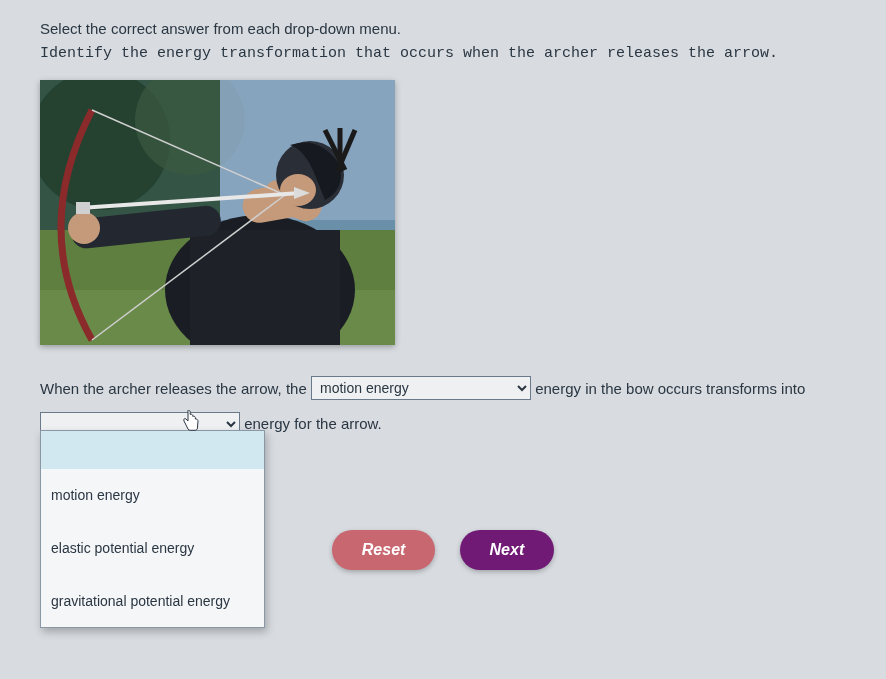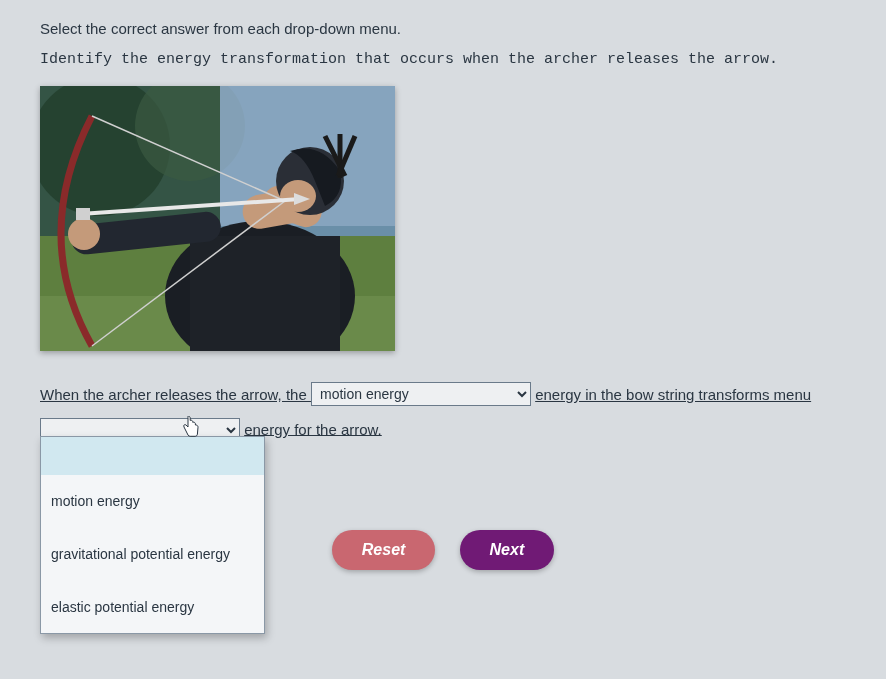--- a/index.html
+++ b/index.html
@@ -7,32 +7,32 @@
       font-family: Arial, Helvetica, sans-serif;
       background: #d8dce0;
       width: 886px;
       height: 679px;
       padding: 20px 40px;
       color: #2a3642;
       font-size: 15px;
       position: relative;
       overflow: hidden;
     }
-    .instruction { margin-bottom: 14px; }
+    .instruction { margin-bottom: 8px; }
     .question { margin-bottom: 18px; font-family: Liberation Mono, monospace; }
     .image-box {
       width: 355px;
       height: 265px;
       margin-bottom: 25px;
       position: relative;
       overflow: hidden;
       box-shadow: 0 2px 6px rgba(0,0,0,0.3);
     }
     .sentence-row { line-height: 2.2; }
-    .sentence-text { display: inline; vertical-align: middle; text-decoration: underline; }
+    .sentence-text { display: inline; vertical-align: middle; }
     select.dropdown {
       display: inline-block;
       vertical-align: middle;
       height: 24px;
       border: 1px solid #6a7a8a;
       background: #eef0f2;
       font-size: 14px;
       color: #2a3642;
       padding: 0 4px;
       font-family: inherit;
@@ -142,36 +142,36 @@
     <line x1="300" y1="48" x2="300" y2="92" stroke="#1a1a1a" stroke-width="5"></line>
     <line x1="315" y1="50" x2="298" y2="90" stroke="#1a1a1a" stroke-width="5"></line>
   </svg>
 </div>
 
 <div class="sentence-row">
   <span class="sentence-text">When the archer releases the arrow, the </span>
   <select class="dropdown dropdown1">
     <option>motion energy</option>
   </select>
-  <span class="sentence-text"> energy in the bow string transforms menu </span>
+  <span class="sentence-text"> energy in the bow occurs transforms into </span>
 
   <span class="dropdown-open-wrap">
     <select class="dropdown dropdown2">
       <option></option>
     </select>
     <span class="cursor-hand">
       <svg width="18" height="22" viewBox="0 0 18 22">
         <path d="M6 2 v9 l-2 -2 c-1 -1 -3 0 -2 2 l4 8 c0.4 0.8 1.2 1.3 2.1 1.3 h5 c1.2 0 2.2 -0.9 2.3 -2.1 l0.6 -7 c0.1 -1.2 -0.9 -2.2 -2.1 -2.2 h-0.5 v-1 c0 -1 -0.8 -1.8 -1.8 -1.8 c-0.3 0 -0.6 0.1 -0.8 0.2 v-0.4 c0 -1 -0.8 -1.8 -1.8 -1.8 c-0.3 0 -0.6 0.1 -0.8 0.2 V2 c0 -1 -0.8 -1.8 -1.8 -1.8 S6 1 6 2 Z" fill="#fefefe" stroke="#2a3642" stroke-width="1"></path>
       </svg>
     </span>
     <div class="dropdown-list">
       <div class="dropdown-option blank"></div>
       <div class="dropdown-option">motion energy</div>
+      <div class="dropdown-option">elastic potential energy</div>
       <div class="dropdown-option">gravitational potential energy</div>
-      <div class="dropdown-option">elastic potential energy</div>
     </div>
   </span>
 
   <span class="sentence-text"> energy for the arrow.</span>
 </div>
 
 <div class="button-row">
   <button class="btn btn-reset">Reset</button>
   <button class="btn btn-next">Next</button>
 </div>

